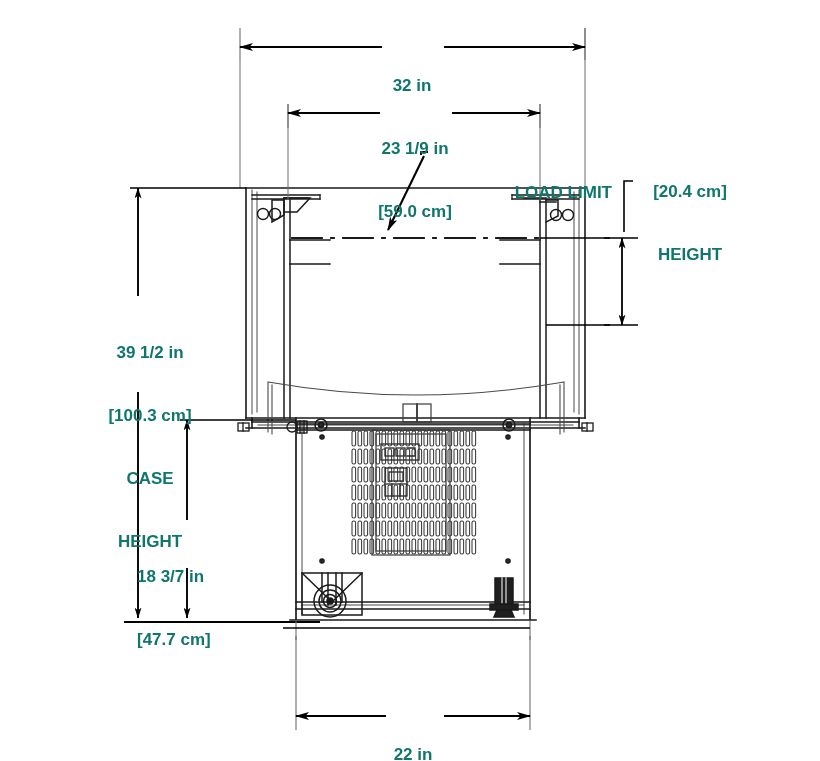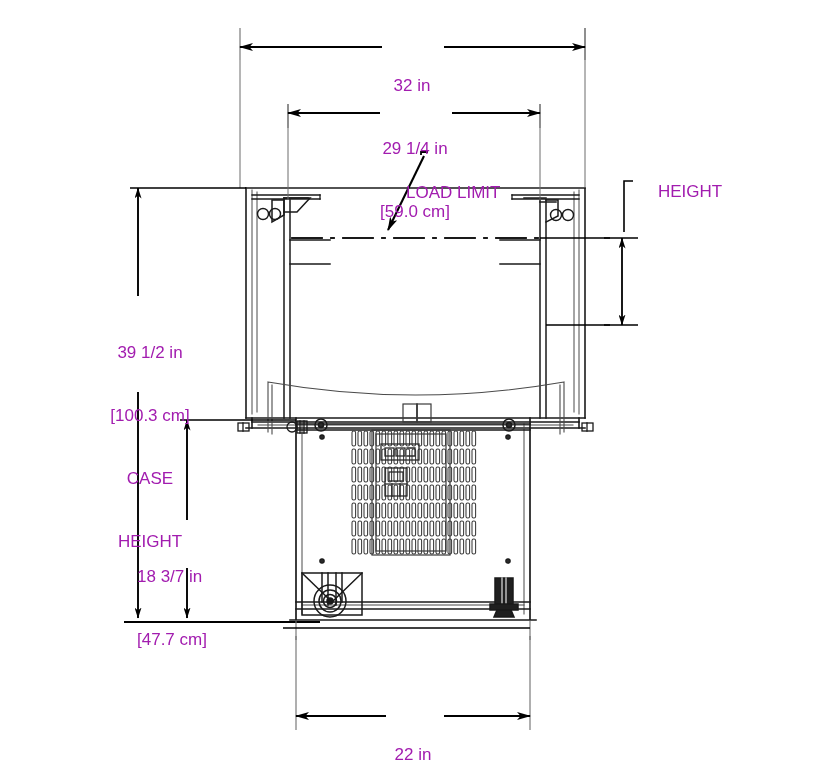--- a/index.html
+++ b/index.html
@@ -22,34 +22,34 @@
     position: absolute;
     left: 0;
     top: 0;
     width: 820px;
     height: 761px;
     display: block;
   }
   .dim-label {
     position: absolute;
     font-family: "Liberation Sans", sans-serif;
-    font-weight: normal;
+    font-weight: bold;
     font-size: 17px;
     line-height: 21px;
-    color: #a21caf;
+    color: #0f766e;
     text-align: center;
     white-space: pre;
     letter-spacing: 0px;
   }
   .dim-label span {
     display: block;
   }
   .lbl-top-width   { left: 312px; top: 33px;  width: 200px; }
   .lbl-load-width  { left: 335px; top: 96px;  width: 160px; }
-  .lbl-load-limit  { left: 406px; top: 140px; width: 180px; text-align: left; }
+  .lbl-load-limit  { left: 432px; top: 140px; width: 180px; text-align: right; }
   .lbl-interior    { left: 620px; top: 139px; width: 140px; }
   .lbl-case-height { left: 92px;  top: 300px; width: 116px; }
   .lbl-base-height { left: 137px; top: 524px; width: 110px; text-align: left;}
   .lbl-bot-width   { left: 318px; top: 702px; width: 190px; }
 </style>
 </head>
 <body>
 
 <div id="drawing-root">
 
@@ -499,29 +499,30 @@
       </g>
 
     </g>
   </svg>
 
   <div class="dim-label lbl-top-width">
     <span>32 in</span>
   </div>
 
   <div class="dim-label lbl-load-width">
-    <span>29 1/4 in</span>
+    <span>23 1/9 in</span>
     <span>[59.0 cm]</span>
   </div>
 
   <div class="dim-label lbl-load-limit">
     <span>LOAD LIMIT</span>
   </div>
 
   <div class="dim-label lbl-interior">
+    <span>[20.4 cm]</span>
     <span>HEIGHT</span>
   </div>
 
   <div class="dim-label lbl-case-height">
     <span>39 1/2 in</span>
     <span>[100.3 cm]</span>
     <span>CASE</span>
     <span>HEIGHT</span>
   </div>
 

